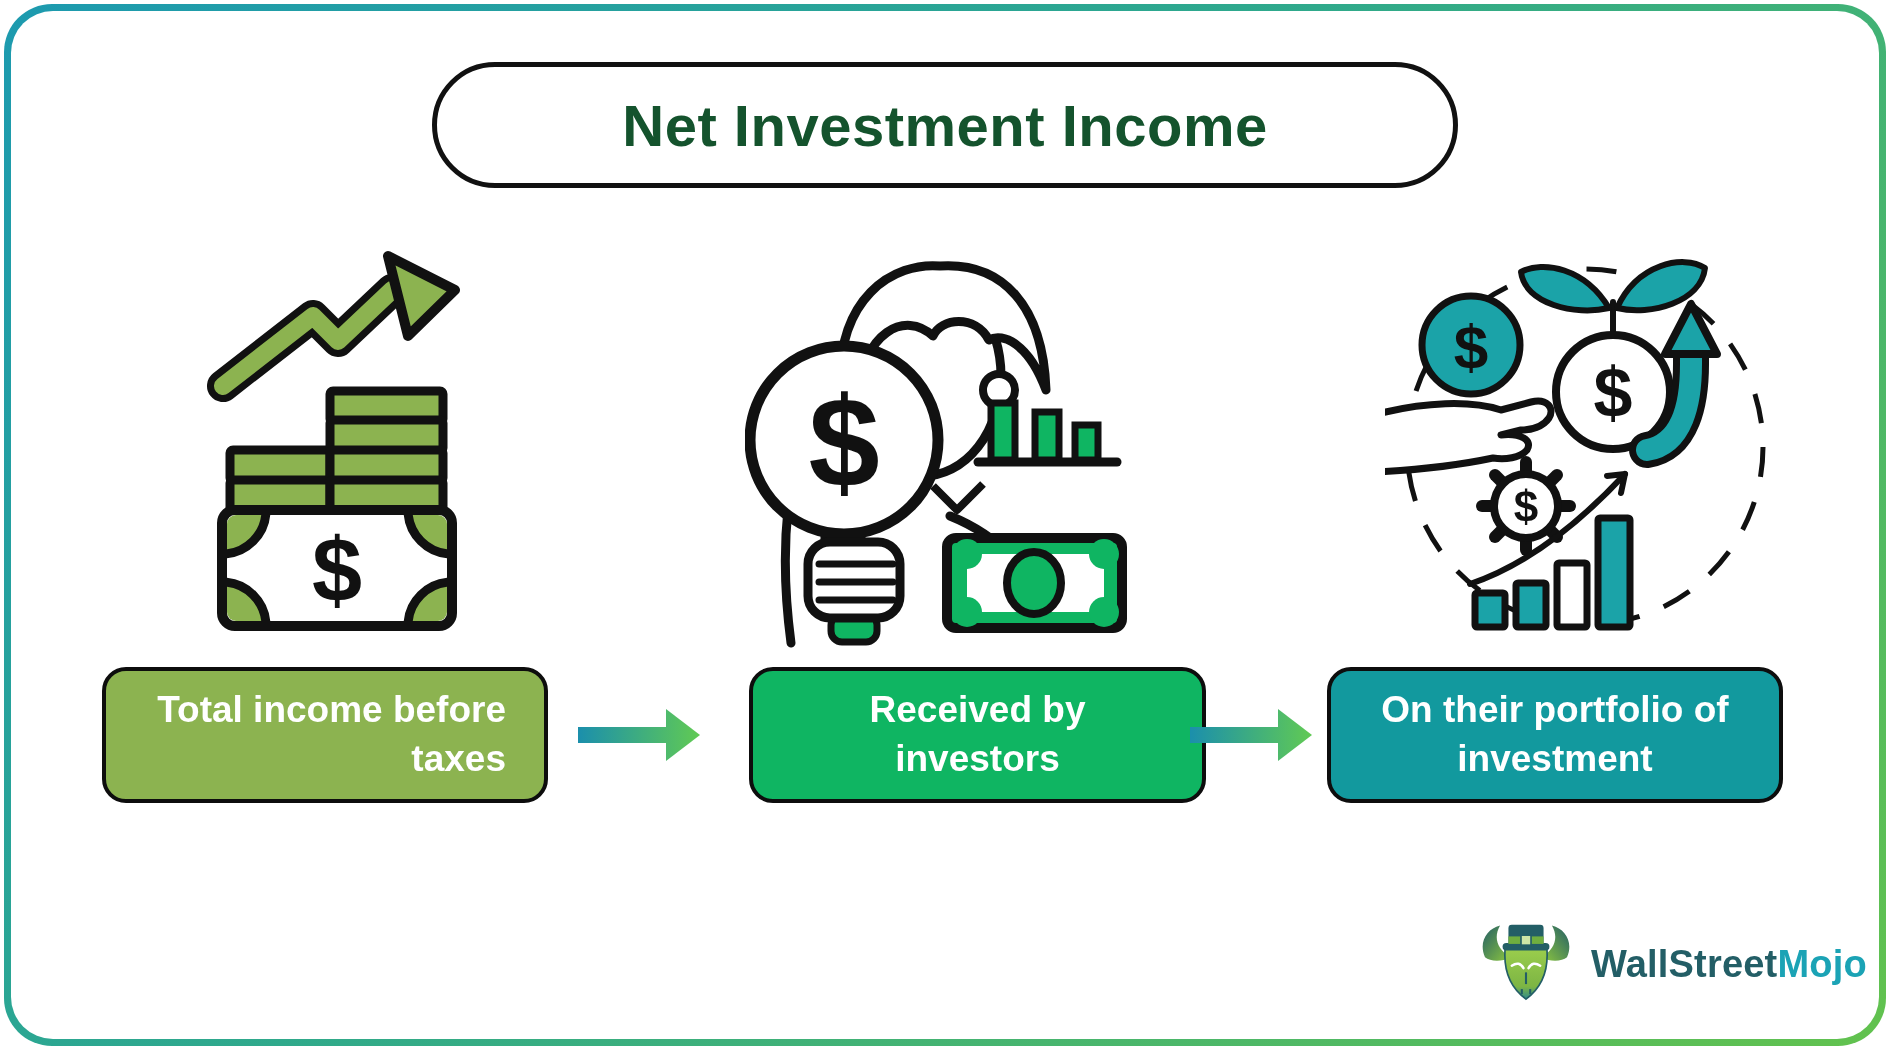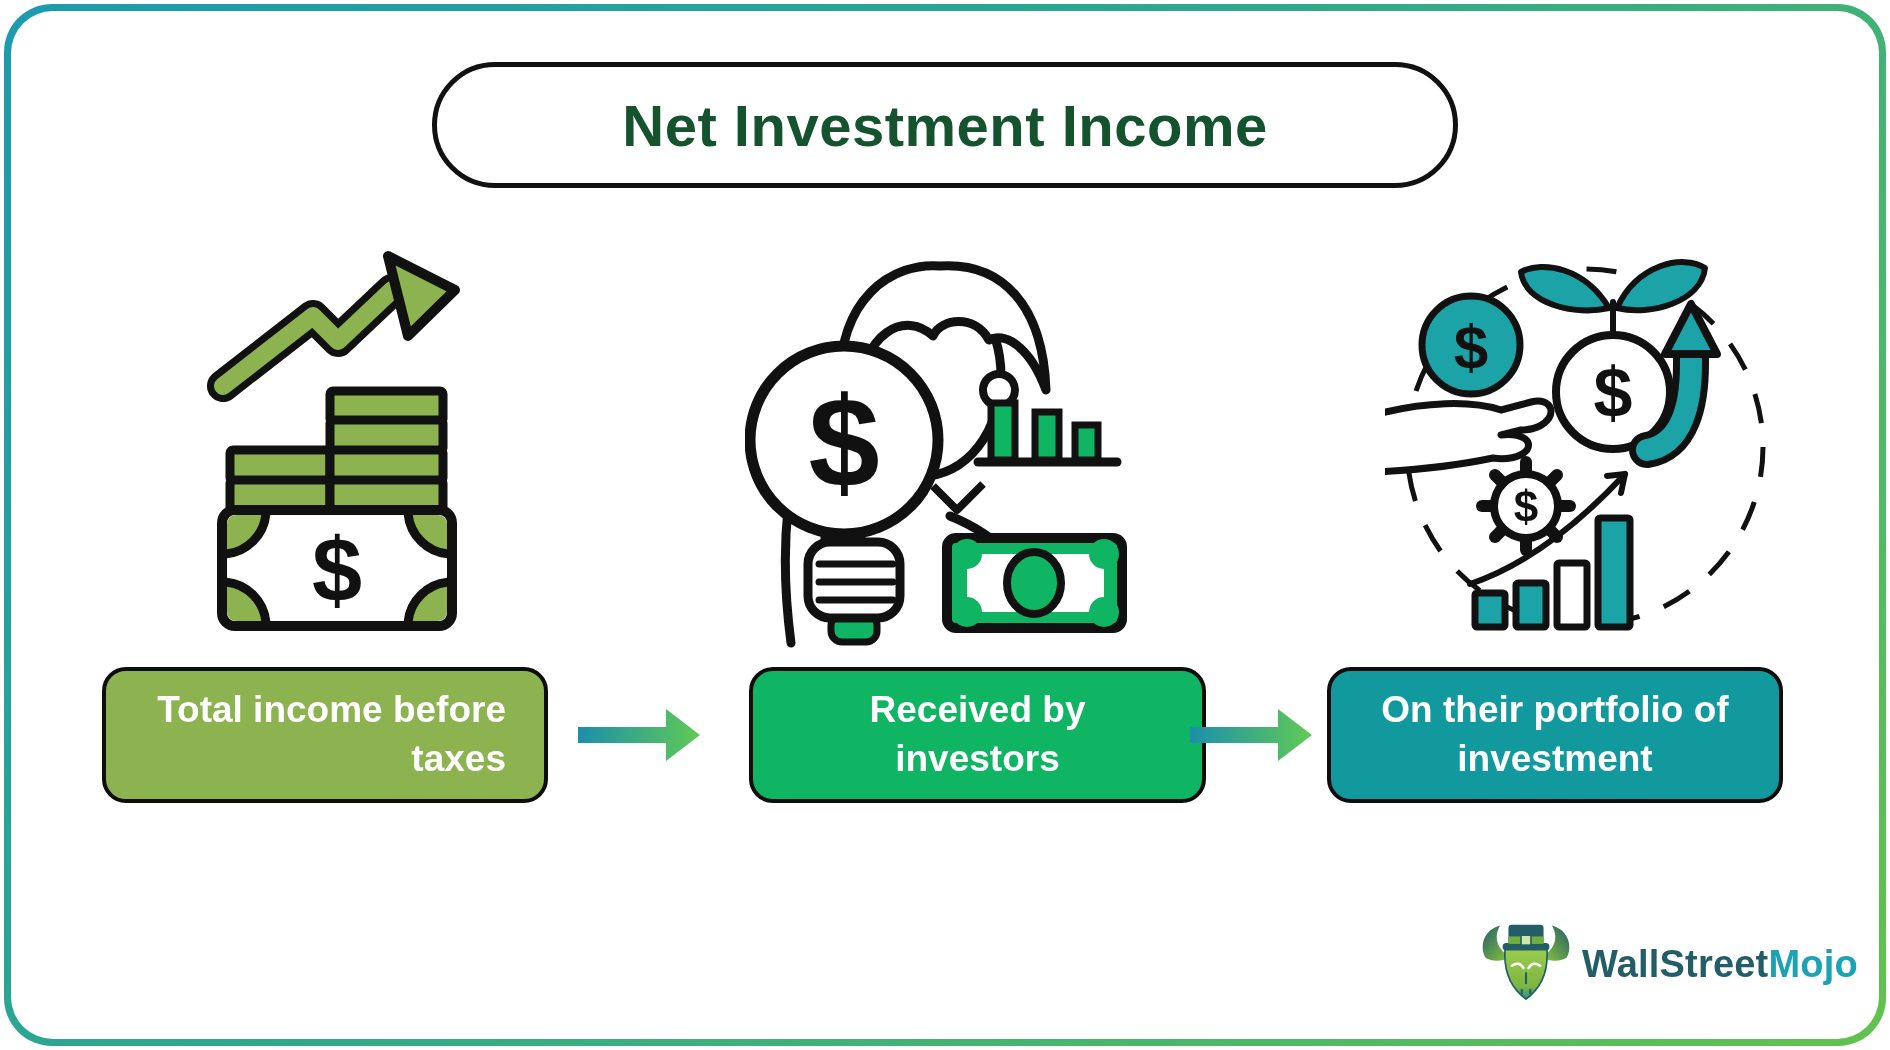--- a/index.html
+++ b/index.html
@@ -14,21 +14,21 @@
   .title-pill h1{margin:0;font-size:58px;font-weight:800;color:#14532d;letter-spacing:0.5px;}
   .step-box{position:absolute;top:667px;height:136px;box-sizing:border-box;
             border:4px solid #0d0d0d;border-radius:24px;display:flex;align-items:center;
             justify-content:center;text-align:center;color:#fff;font-weight:700;
             font-size:37px;line-height:1.32;}
   .step-1{left:102px;width:446px;background:#8CB350;padding:0 38px;text-align:right;}
   .step-2{left:713px;width:457px;background:#0FB562;padding:0 60px;margin-left:36px;}
   .step-3{left:1327px;width:456px;background:#12999E;padding:0 20px;}
   .icon-svg{position:absolute;}
   .flow-arrow{position:absolute;}
-  .logo{position:absolute;left:1480px;top:916px;height:96px;display:flex;align-items:center;gap:10px;}
+  .logo{position:absolute;left:1480px;top:916px;height:96px;display:flex;align-items:center;gap:19px;}
   .logo-text{font-size:38px;font-weight:800;letter-spacing:0.2px;white-space:nowrap;}
   .logo-text .primary{color:#235E66;}
   .logo-text .secondary{color:#1BA3B5;}
 </style>
 </head>
 <body>
 
 <div class="canvas">
   <div class="frame">
     <div class="frame-inner"></div>

